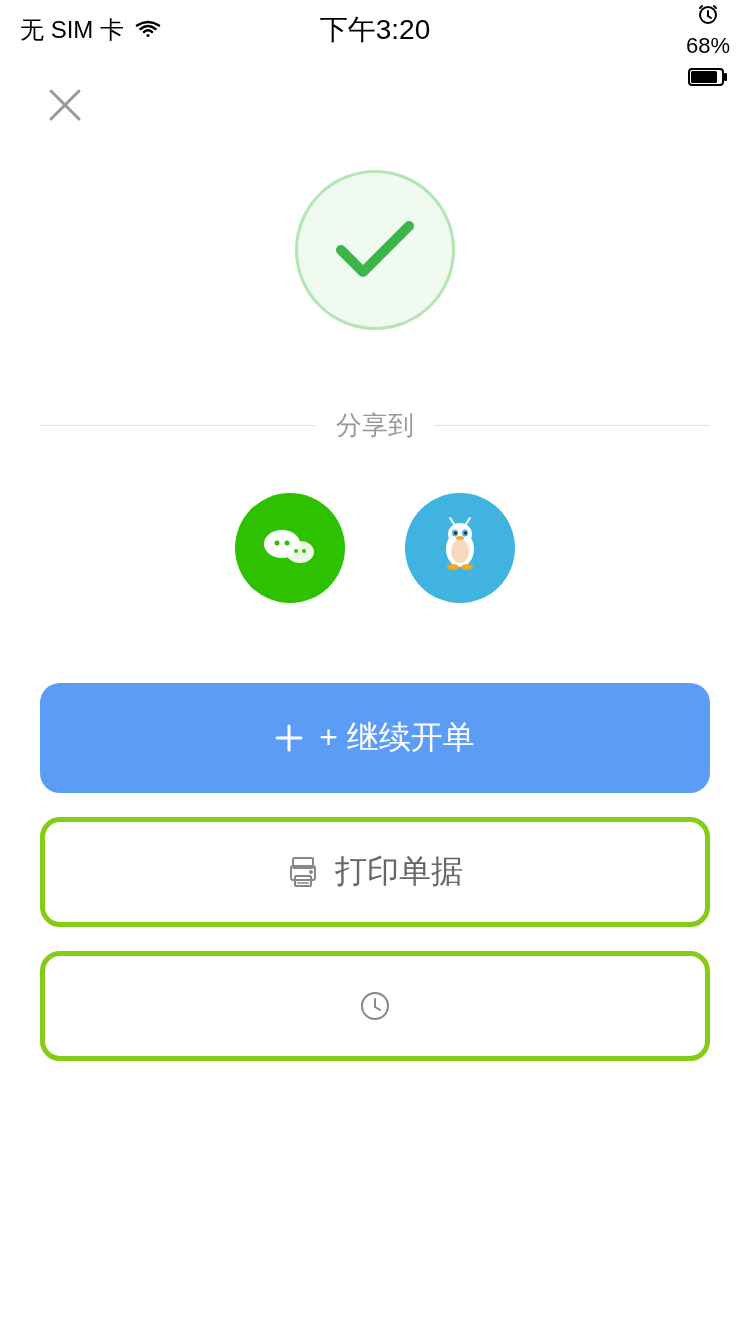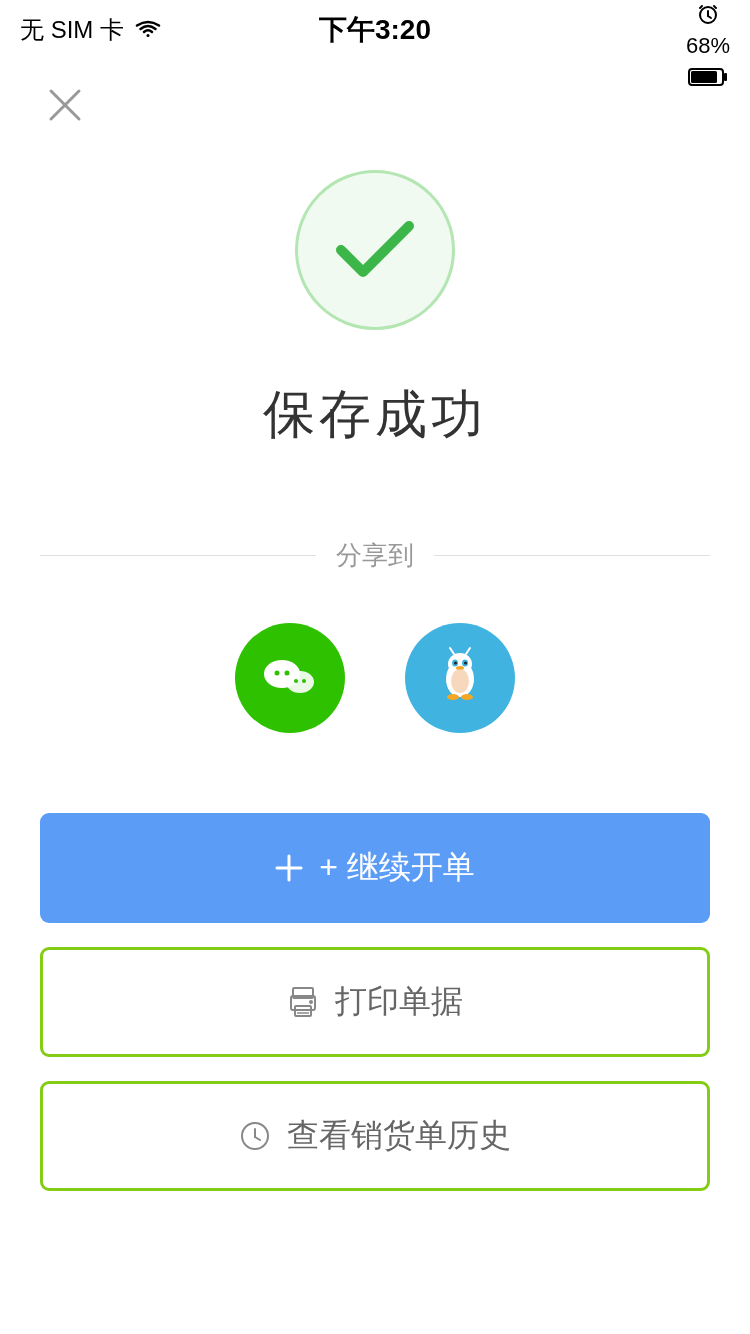--- a/index.html
+++ b/index.html
@@ -39,21 +39,21 @@
     }
 
     .wifi-icon {
       display: inline-block;
       width: 28px;
       height: 20px;
     }
 
     .status-center {
       font-size: 28px;
-      font-weight: 700;
+      font-weight: 400;
       color: #000;
       position: absolute;
       left: 50%;
       transform: translateX(-50%);
     }
 
     .status-right {
       display: flex;
       align-items: center;
       gap: 8px;
@@ -166,40 +166,40 @@
     .action-buttons {
       width: 100%;
       display: flex;
       flex-direction: column;
       gap: 24px;
     }
 
     .action-btn {
       width: 100%;
       height: 110px;
-      border-radius: 9px;
+      border-radius: 20px;
       display: flex;
       align-items: center;
       justify-content: center;
       gap: 16px;
       font-size: 32px;
       cursor: pointer;
       border: none;
       outline: none;
     }
 
     .btn-primary {
       background: #5b9cf6;
       color: #ffffff;
     }
 
     .btn-secondary {
       background: #ffffff;
       color: #666666;
-      border: 3px solid #84cc16;
+      border: 5px solid #84cc16;
     }
   </style>
 </head>
 <body>
 
 <div class="status-bar">
   <div class="status-left">
     <span>无 SIM 卡</span>
     <svg class="wifi-icon" viewBox="0 0 28 20" fill="none" xmlns="http://www.w3.org/2000/svg">
       <path d="M14 15.5 C14 15.5 14 15.5 14 15.5" stroke="#000" stroke-width="3" stroke-linecap="round"></path>
@@ -239,21 +239,20 @@
       </svg>
     </div>
   </div>
 
   <div class="success-circle">
     <svg class="checkmark" viewBox="0 0 80 60" fill="none">
       <path d="M6 30 L28 52 L74 6" stroke="#3cb648" stroke-width="10" stroke-linecap="round" stroke-linejoin="round" fill="none"></path>
     </svg>
   </div>
 
-  <div class="success-title">保存成功</div>
 
   <div class="share-divider">
     <div class="divider-line"></div>
     <span class="share-label">分享到</span>
     <div class="divider-line"></div>
   </div>
 
   <div class="share-icons">
 
     <div class="share-icon-btn wechat-btn">
@@ -316,18 +315,17 @@
       </svg>
       <span>打印单据</span>
     </button>
 
     <button class="action-btn btn-secondary">
       <svg width="32" height="32" viewBox="0 0 32 32" fill="none">
         <circle cx="16" cy="16" r="13" stroke="#888" stroke-width="2" fill="none"></circle>
         <line x1="16" y1="9" x2="16" y2="17" stroke="#888" stroke-width="2" stroke-linecap="round"></line>
         <line x1="16" y1="17" x2="21" y2="20" stroke="#888" stroke-width="2" stroke-linecap="round"></line>
       </svg>
-      <span>查看销货单历史</span>
     </button>
 
   </div>
 
 </div>
 
 </body></html>

